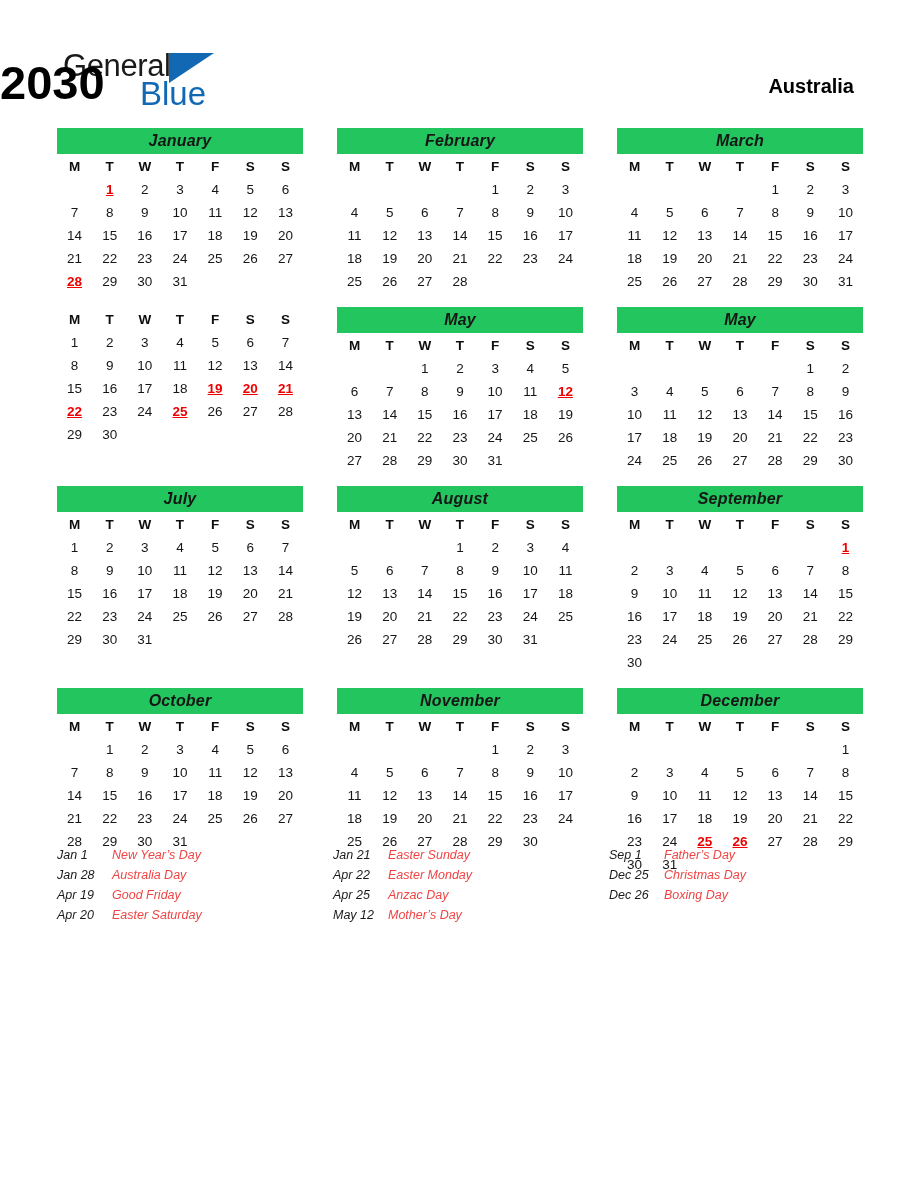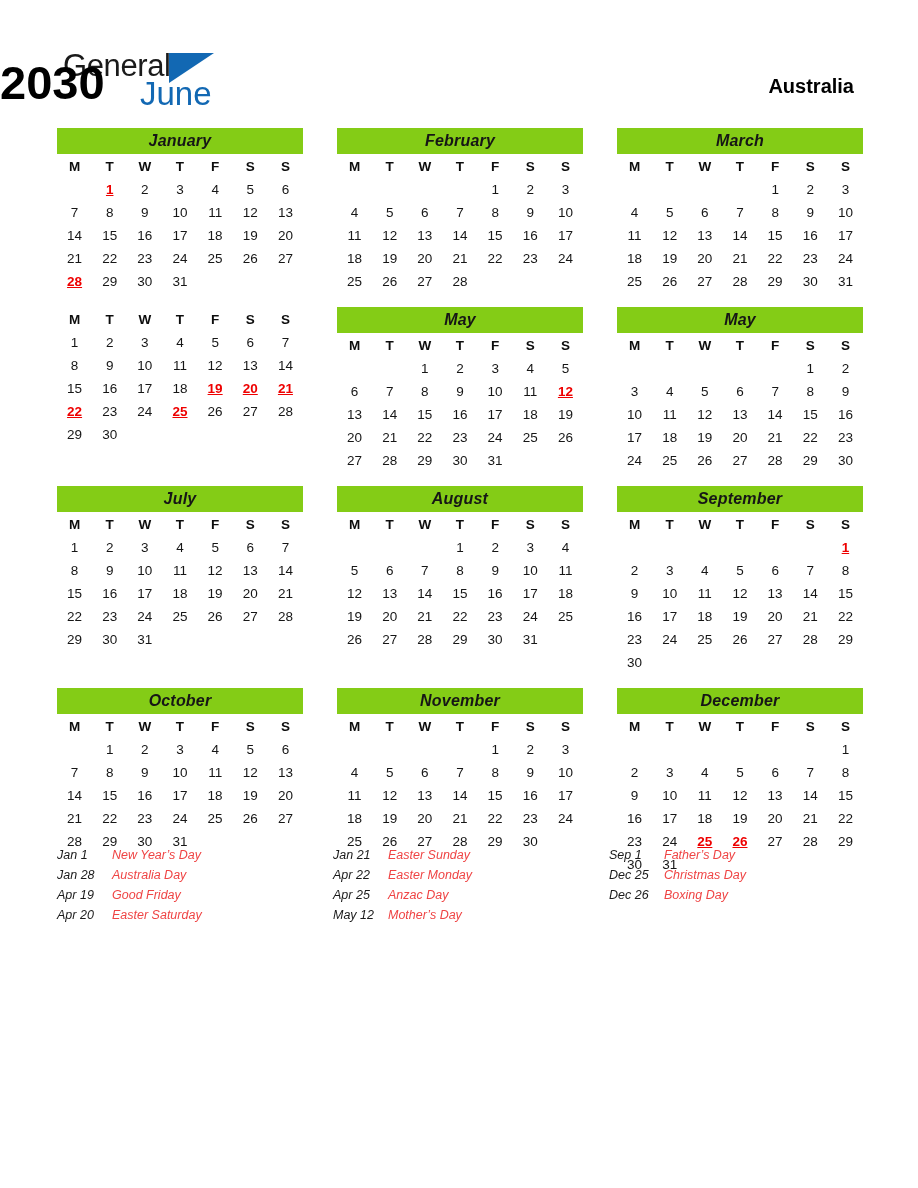--- a/index.html
+++ b/index.html
@@ -105,21 +105,21 @@
     column-gap: 34px;
     row-gap: 0px;
   }
 
   .month {
     width: 246px;
     margin-bottom: 13px;
   }
 
   .month-name {
-    background: #84cc16;
+    background: #22c55e;
     text-align: center;
     font-size: 16px;
     font-style: italic;
     font-weight: bold;
     color: #161616;
     padding: 3px 0 4px 0;
     line-height: 19px;
     letter-spacing: 0.2px;
   }
 
@@ -188,21 +188,21 @@
 </style>
 </head>
 <body>
 
 <div class="page">
 
   <div class="header">
     <div class="logo">
       <span class="logo-general">General</span>
       <span class="logo-tri"></span>
-      <span class="logo-blue">June</span>
+      <span class="logo-blue">Blue</span>
     </div>
     <div class="year-title">2030</div>
     <div class="country-title">Australia</div>
   </div>
 
   <div class="months-grid">
       <div class="month">
         <div class="month-name">January</div>
         <table class="month-table">
           <thead>

